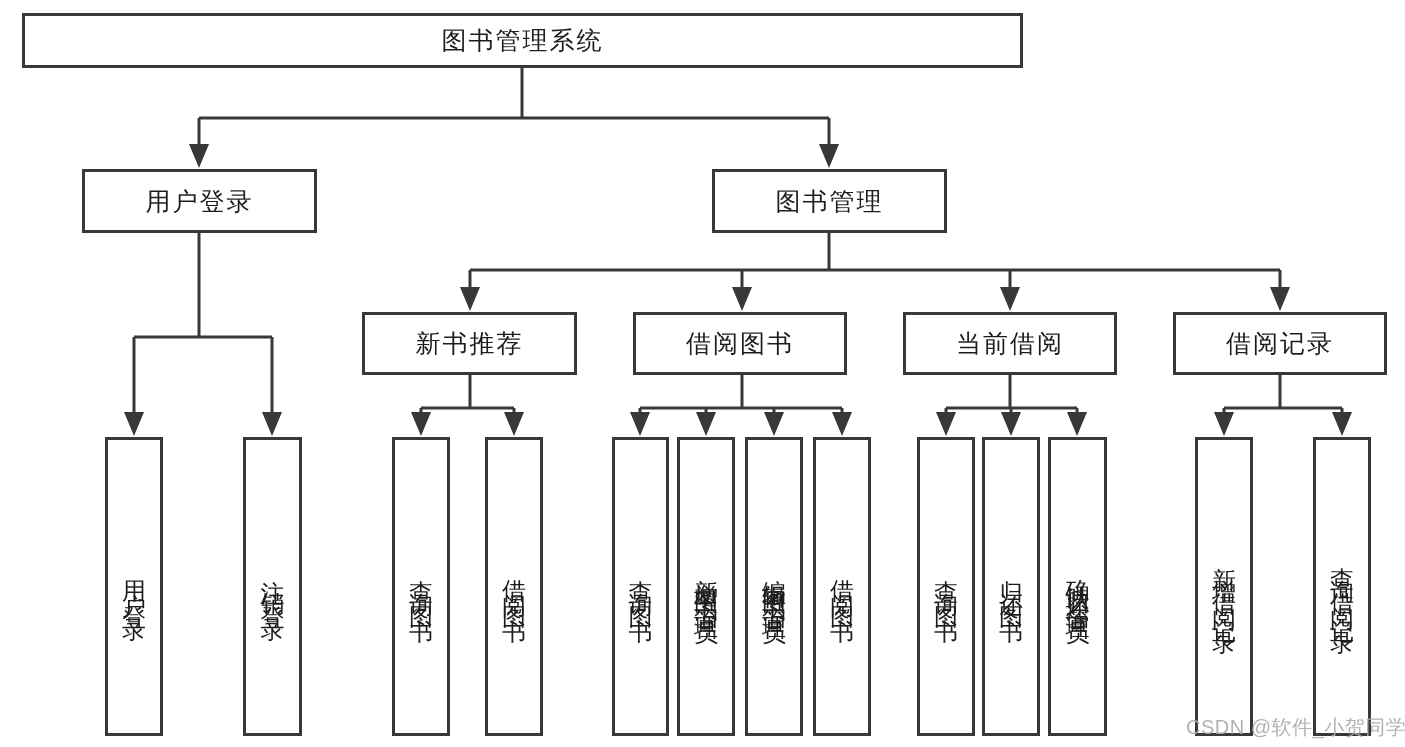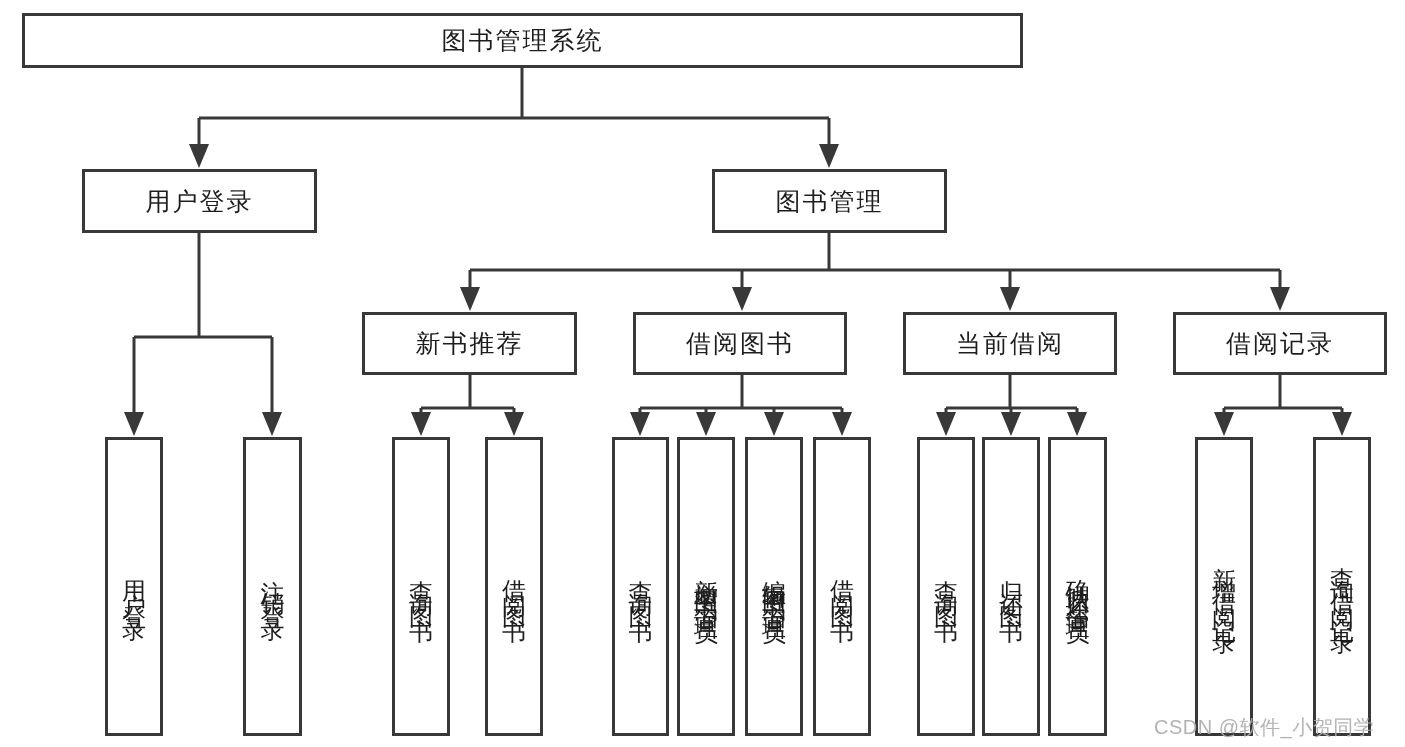--- a/index.html
+++ b/index.html
@@ -53,21 +53,21 @@
     text-orientation: mixed;
     font-size: 24px;
     line-height: 1;
     letter-spacing: 13px;
   }
   .leaf .v.long {
     letter-spacing: 6px;
   }
   .watermark {
     position: absolute;
-    left: 1154px;
+    left: 1186px;
     top: 714px;
     font-size: 20px;
     letter-spacing: 0.5px;
     white-space: nowrap;
     color: var(--watermark);
     opacity: 0.92;
     z-index: 9;
   }
 </style>
 </head>

